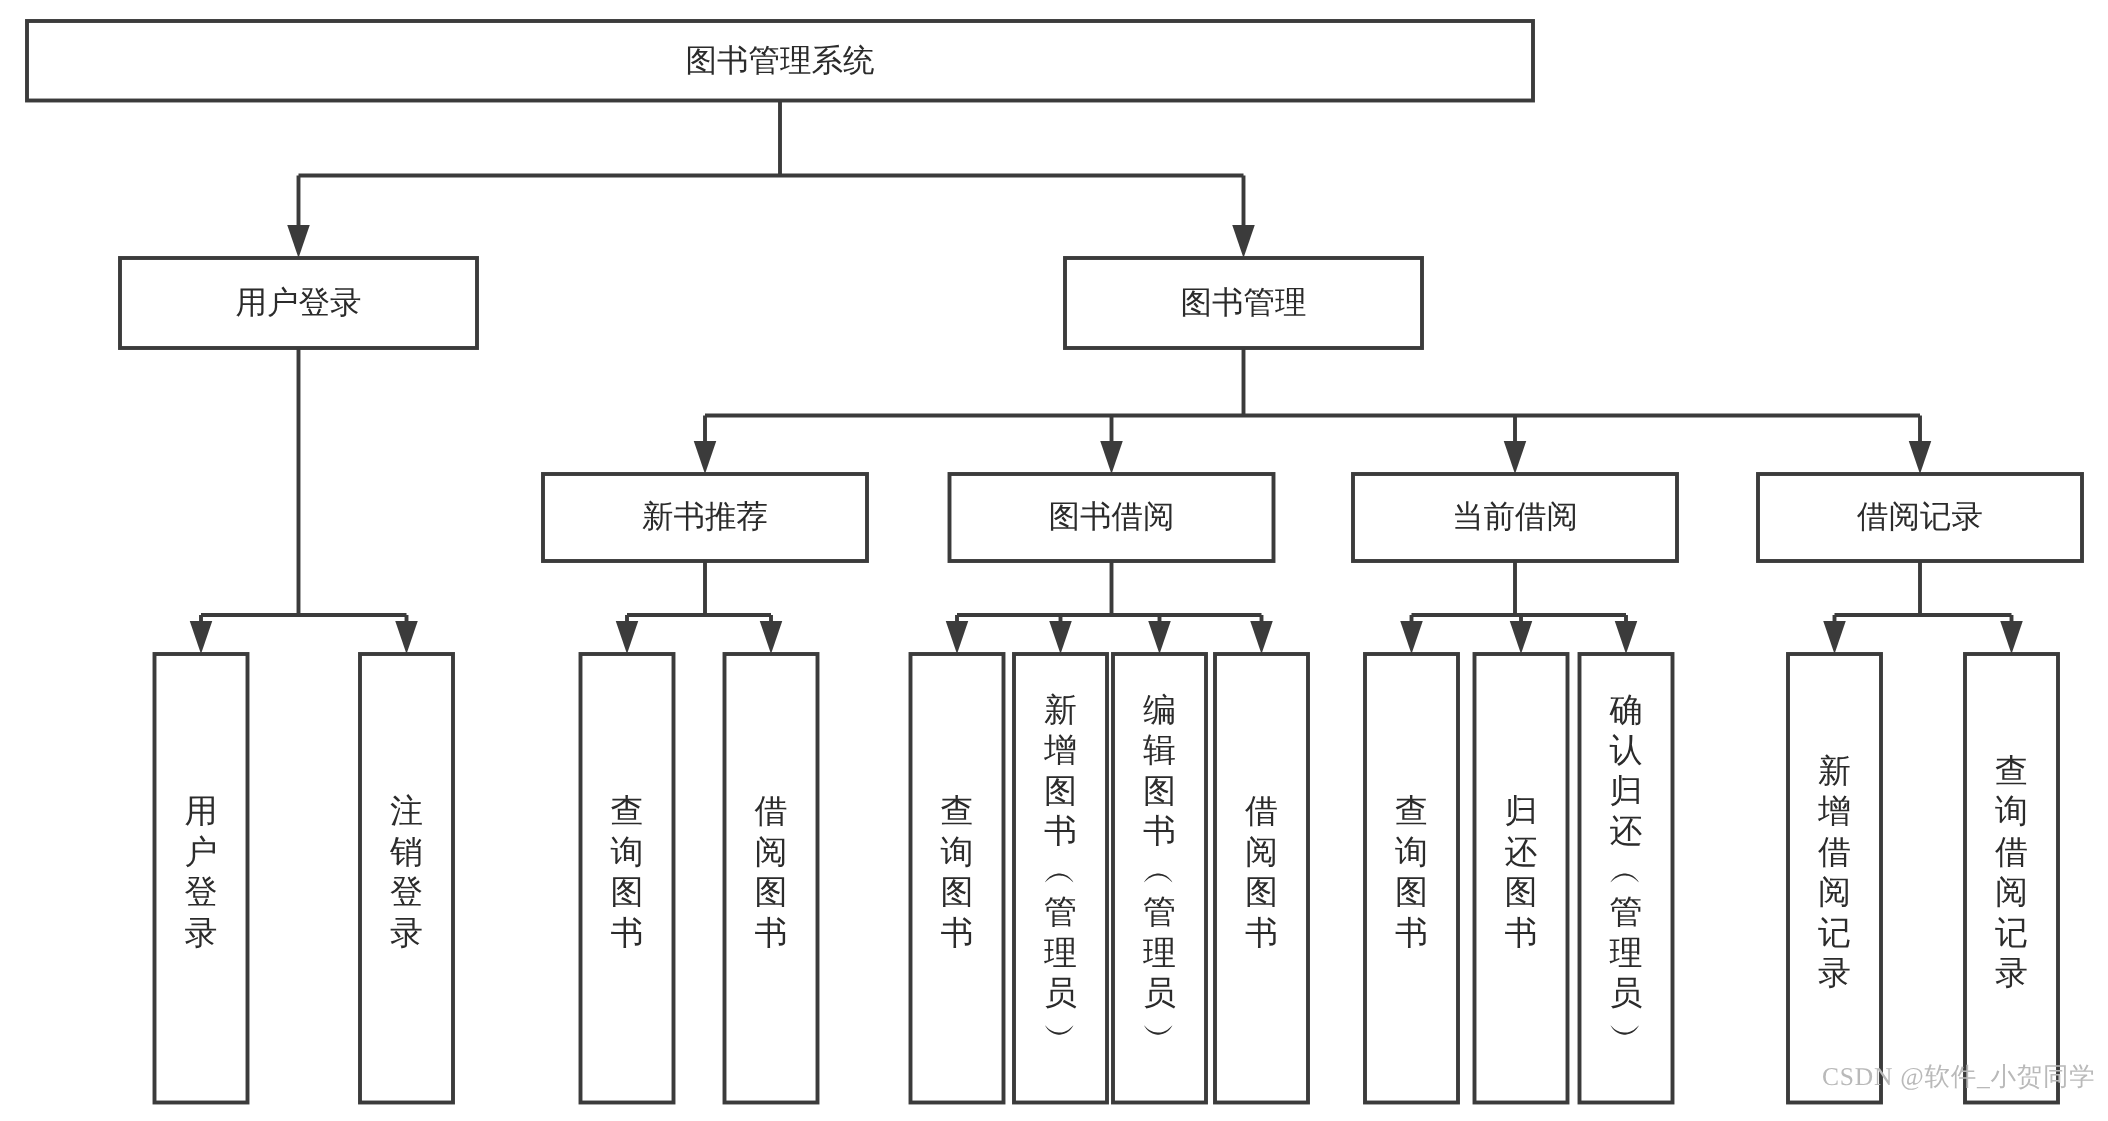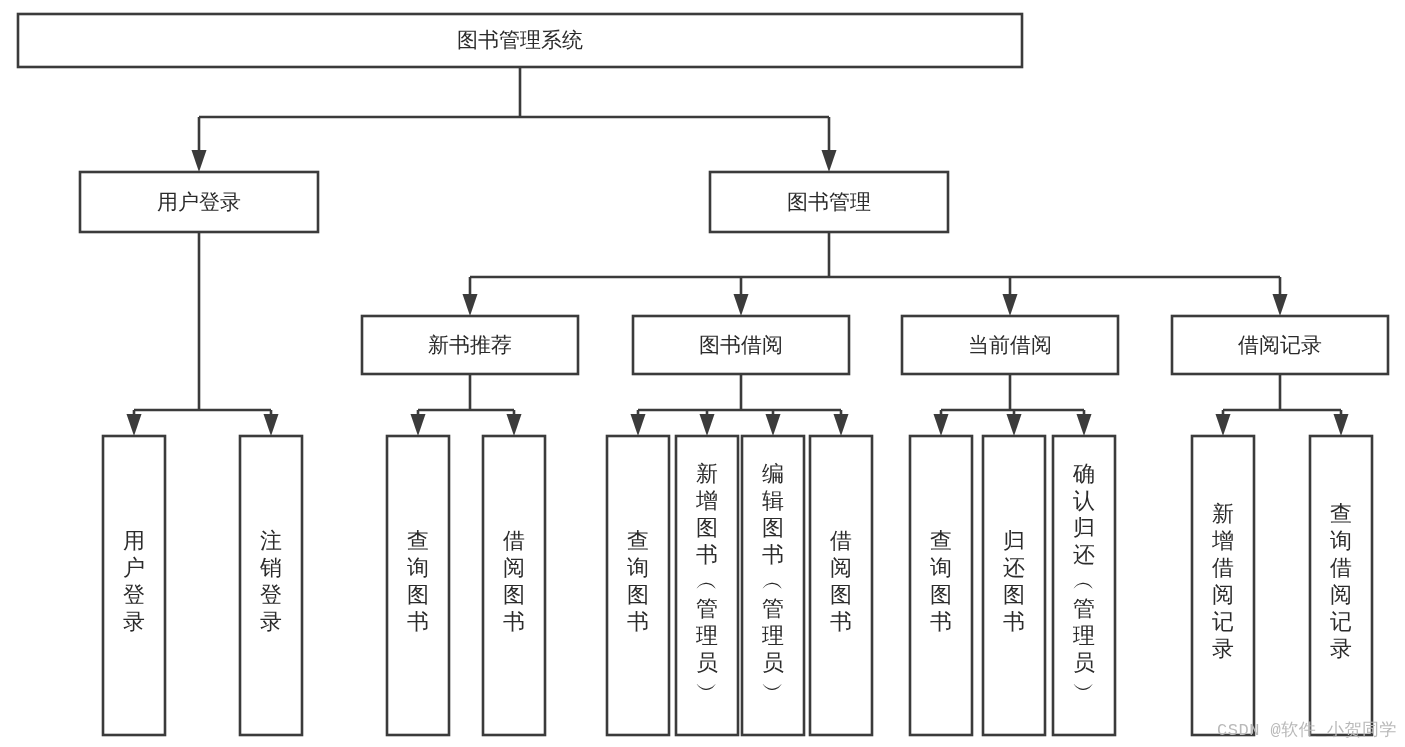--- a/index.html
+++ b/index.html
@@ -51,22 +51,22 @@
   }
   .node-label-vertical {
     fill: #2b2b2b;
     font-family: "Liberation Sans", "DejaVu Sans", sans-serif;
     font-size: 22px;
     text-anchor: middle;
   }
   .watermark {
     position: absolute;
     right: 8px;
-    bottom: 6px;
-    font-family: Liberation Mono, monospace;
+    bottom: 18px;
+    font-family: Liberation Serif, serif;
     font-size: 17px;
     color: #b9b9b9;
     letter-spacing: 0.5px;
     white-space: nowrap;
     user-select: none;
   }
 </style>
 </head>
 <body>
 

